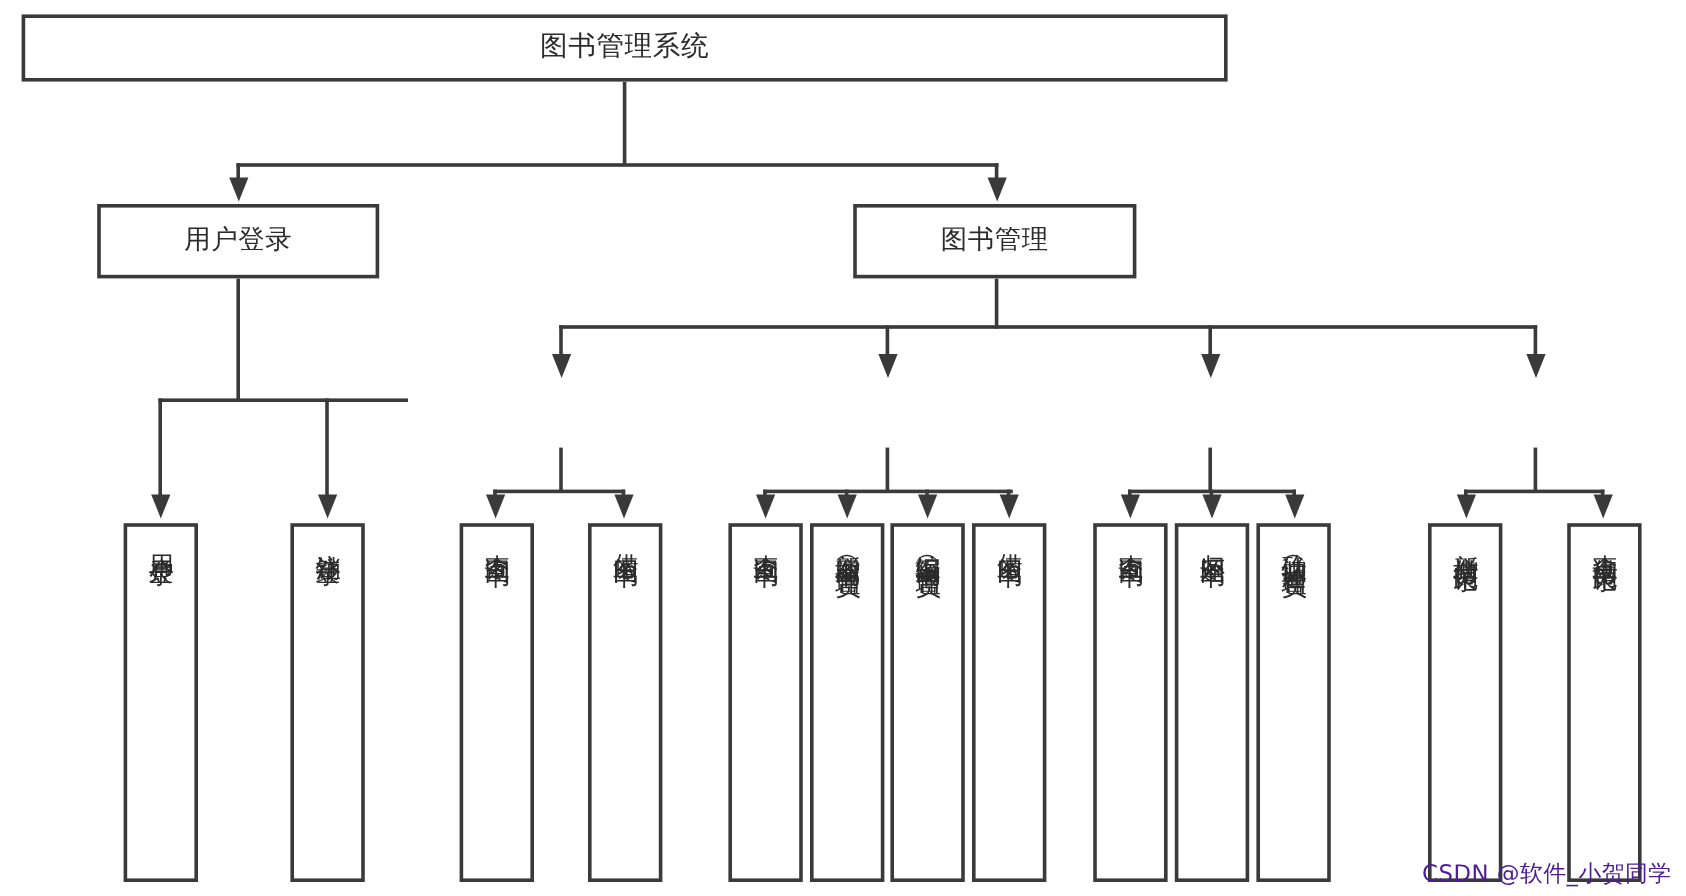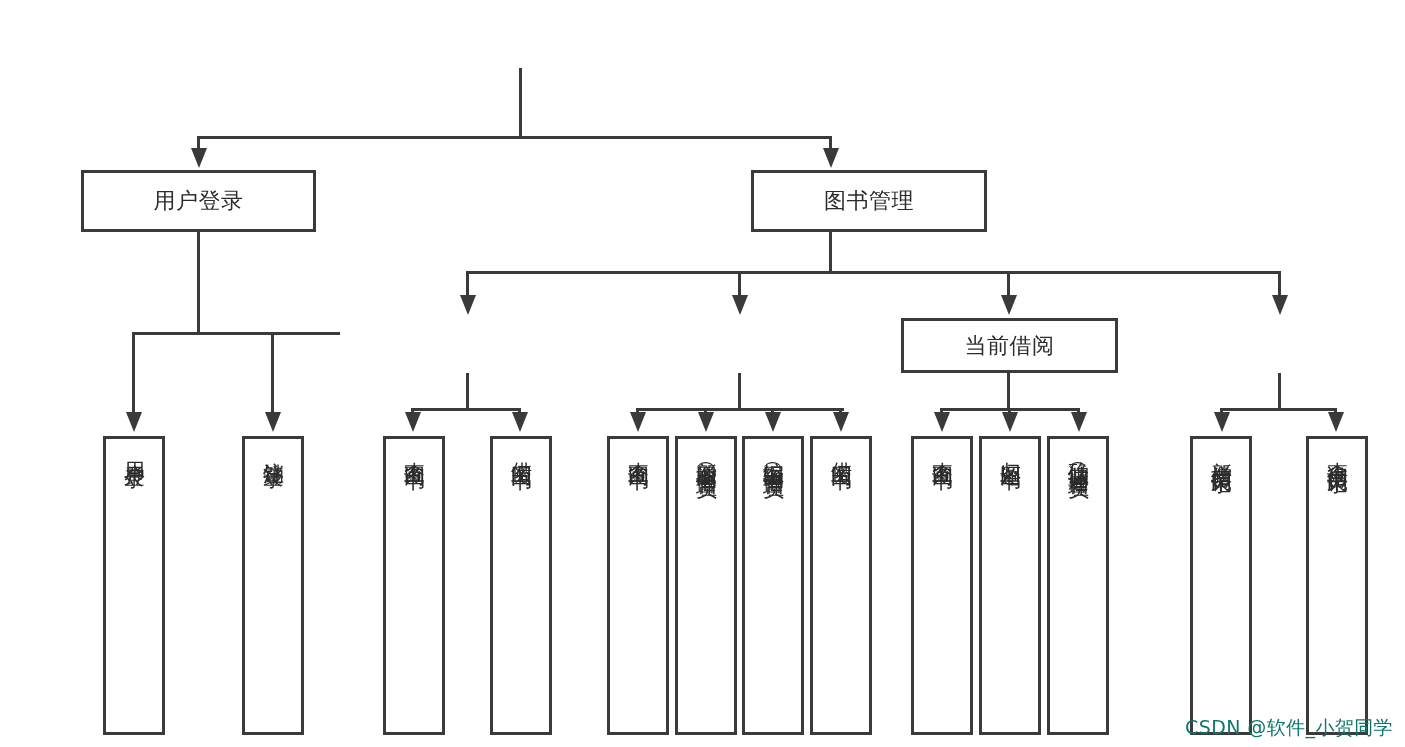--- a/index.html
+++ b/index.html
@@ -71,46 +71,49 @@
     border-right: 8px solid transparent;
     border-top: 20px solid #3a3a3a;
     z-index: 2;
   }
   
   #watermark {
     position: absolute;
     right: 12px;
     bottom: 6px;
     font-size: 19px;
-    color: #0f766e;
+    color: #4c1d95;
     letter-spacing: 0.4px;
     z-index: 6;
     pointer-events: none;
     white-space: nowrap;
   }
 </style>
 </head>
 <body>
 
 <div id="canvas">
 
+  <div class="node h root" style="left:18px; top:12px; width:1005px; height:56px;">
+    <span class="label">图书管理系统</span>
+  </div>
 
   <div class="edge vline" style="left:519px; top:68px; height:70px;"></div>
 
   <div class="edge hline" style="left:197px; top:136px; width:635px;"></div>
 
   <div class="edge vline" style="left:197px; top:136px; height:16px;"></div>
   <div class="arrow" style="left:191px; top:148px;"></div>
   <div class="edge vline" style="left:829px; top:136px; height:16px;"></div>
   <div class="arrow" style="left:823px; top:148px;"></div>
 
   <div class="node h" style="left:81px; top:170px; width:235px; height:62px;">
     <span class="label">用户登录</span>
   </div>
-  <div class="node h" style="left:711px; top:170px; width:236px; height:62px;margin-left:40px;">
+  <div class="node h" style="left:711px; top:170px; width:236px; height:62px;">
     <span class="label">图书管理</span>
   </div>
 
   <div class="edge vline" style="left:197px; top:232px; height:102px;"></div>
   <div class="edge hline" style="left:132px; top:332px; width:208px;"></div>
   <div class="edge vline" style="left:132px; top:332px; height:84px;"></div>
   <div class="arrow" style="left:126px; top:412px;"></div>
   <div class="edge vline" style="left:271px; top:332px; height:84px;"></div>
   <div class="arrow" style="left:265px; top:412px;"></div>
 
@@ -118,23 +121,20 @@
   <div class="edge hline" style="left:466px; top:271px; width:815px;"></div>
   <div class="edge vline" style="left:466px; top:271px; height:28px;"></div>
   <div class="arrow" style="left:460px; top:295px;"></div>
   <div class="edge vline" style="left:738px; top:271px; height:28px;"></div>
   <div class="arrow" style="left:732px; top:295px;"></div>
   <div class="edge vline" style="left:1007px; top:271px; height:28px;"></div>
   <div class="arrow" style="left:1001px; top:295px;"></div>
   <div class="edge vline" style="left:1278px; top:271px; height:28px;"></div>
   <div class="arrow" style="left:1272px; top:295px;"></div>
 
-  <div class="node h" style="left:901px; top:318px; width:217px; height:55px;">
-    <span class="label">当前借阅</span>
-  </div>
 
   <div class="edge vline" style="left:466px; top:373px; height:37px;"></div>
   <div class="edge hline" style="left:411px; top:408px; width:110px;"></div>
   <div class="edge vline" style="left:411px; top:408px; height:8px;"></div>
   <div class="arrow" style="left:405px; top:412px;"></div>
   <div class="edge vline" style="left:518px; top:408px; height:8px;"></div>
   <div class="arrow" style="left:512px; top:412px;"></div>
 
   <div class="edge vline" style="left:738px; top:373px; height:37px;"></div>
   <div class="edge hline" style="left:636px; top:408px; width:208px;"></div>

